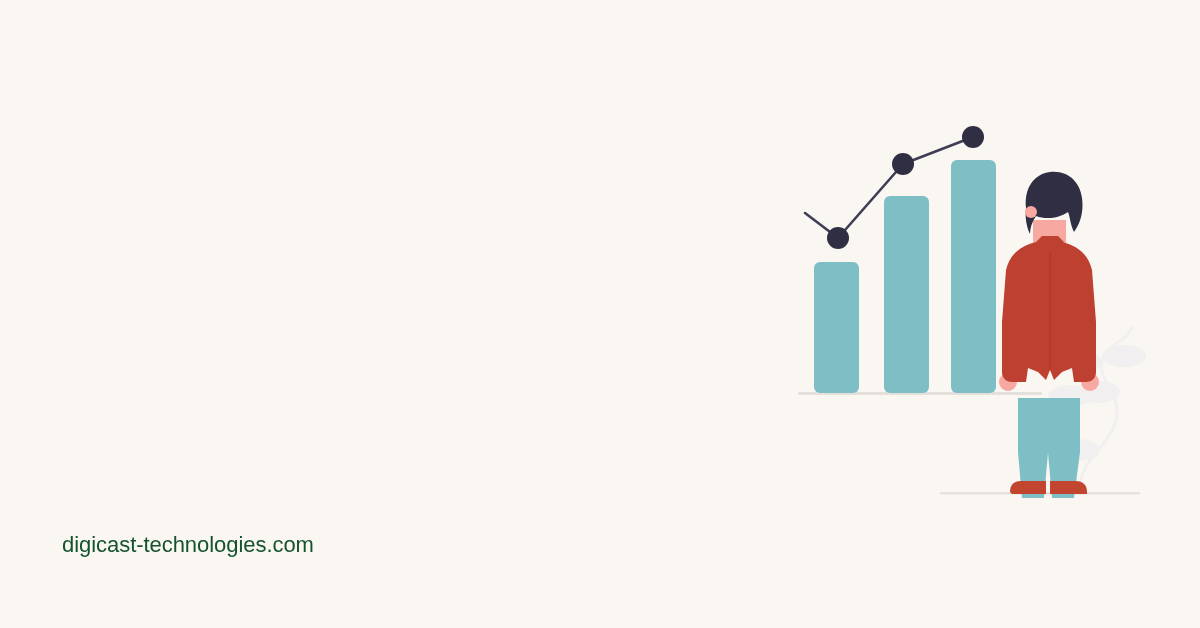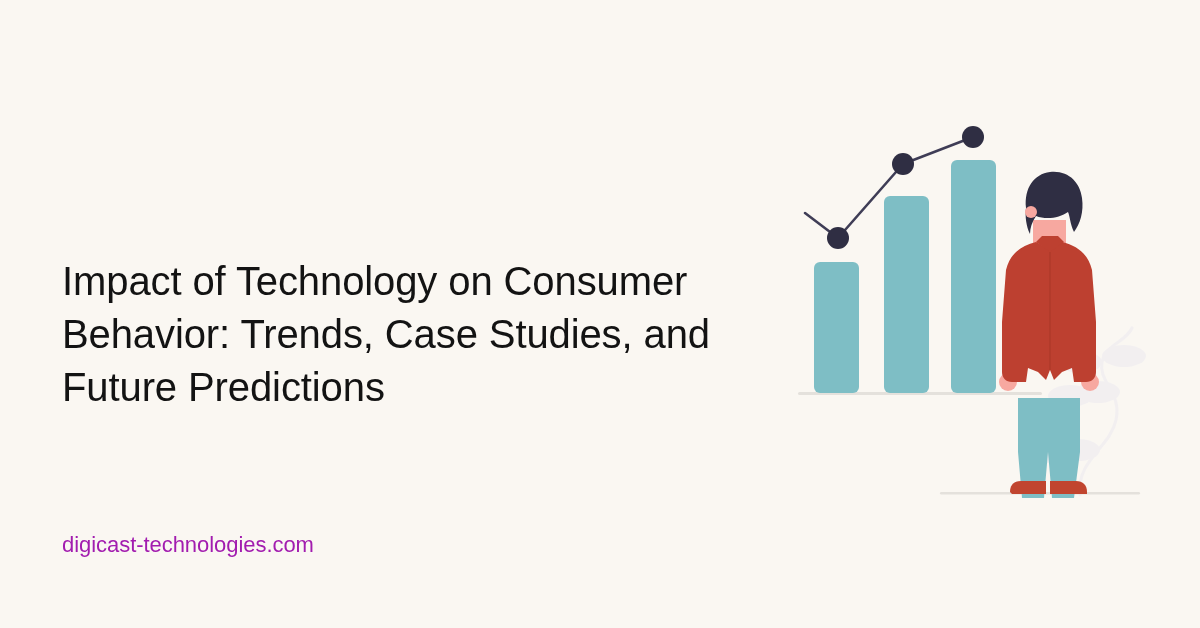--- a/index.html
+++ b/index.html
@@ -32,21 +32,21 @@
     letter-spacing: -0.1px;
     font-family: "Liberation Sans", sans-serif;
     white-space: pre-wrap;
   }
   #footer-url {
     position: absolute;
     left: 62px;
     top: 531px;
     font-size: 22px;
     line-height: 28px;
-    color: #a21caf;
+    color: #14532d;
     font-weight: 400;
     letter-spacing: -0.05px;
   }
   #illustration {
     position: absolute;
     left: 780px;
     top: 100px;
     width: 400px;
     height: 420px;
   }
@@ -55,21 +55,20 @@
     width: 400px;
     height: 420px;
     overflow: visible;
   }
 </style>
 </head>
 <body>
 
 <div id="card">
 
-  <h1 id="title">Impact of Technology on Consumer Behavior: Trends, Case Studies, and Future Predictions</h1>
 
   <div id="footer-url">digicast-technologies.com</div>
 
   <div id="illustration">
     <svg viewBox="0 0 400 420" xmlns="http://www.w3.org/2000/svg">
 
       <rect x="18" y="292" width="244" height="3" rx="1.5" fill="#e4e1dc"></rect>
 
       <g>
         <rect x="34" y="162" width="45" height="131" rx="6" fill="#7ebec5"></rect>

